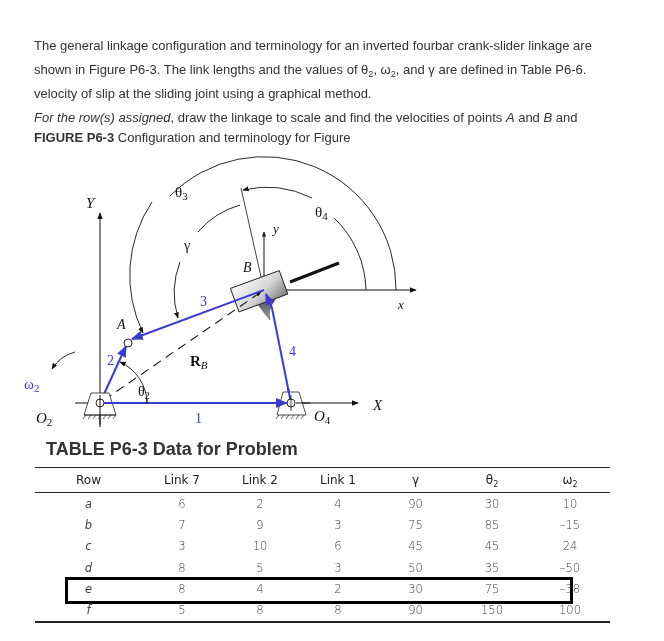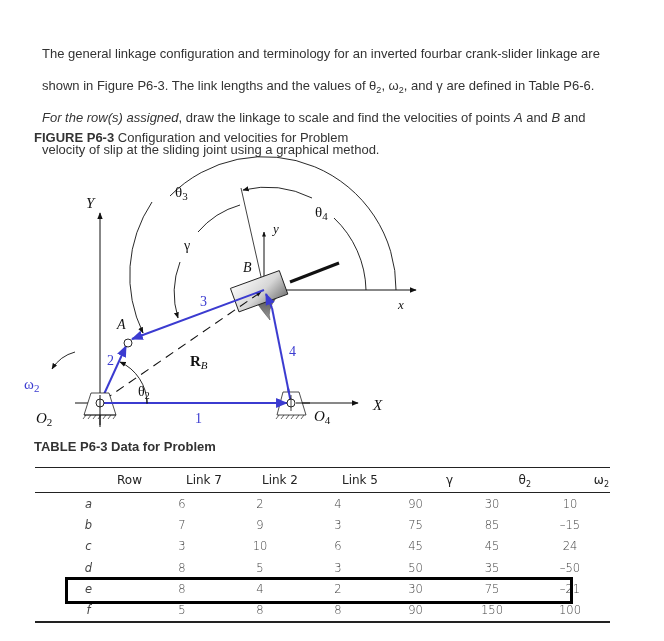--- a/index.html
+++ b/index.html
@@ -2,39 +2,39 @@
 <html><head>
   <meta charset="utf-8">
   <style>
     * { box-sizing: border-box; margin: 0; padding: 0; }
     html, body { width: 664px; height: 641px; background: #ffffff; overflow: hidden; }
     body { position: relative; font-family: "Liberation Sans", sans-serif; color: #333333; }
     .intro {
       position: absolute; left: 34px; top: 34px; width: 610px;
       font-size: 13px; line-height: 24px; color: #333333;
     }
-    .intro p { margin: 8px; }
+    .intro p { margin: 0; }
     .intro em { font-style: italic; }
     .intro sub { font-size: 9px; vertical-align: -3px; line-height: 0; }
     .fig-caption {
       position: absolute; left: 34px; top: 130px; font-size: 13px; color: #333333;
     }
     .fig-caption b { font-weight: bold; }
     .diagram { position: absolute; left: 0; top: 0; width: 664px; height: 641px; }
     .table-caption {
-      position: absolute; left: 34px; top: 439px; font-size: 13px; font-weight: bold; color: #333333;
+      position: absolute; left: 46px; top: 439px; font-size: 18px; font-weight: bold; color: #333333;
     }
     .data-table {
       position: absolute; left: 35px; top: 467px; width: 575px;
       border-top: 1px solid #222; border-bottom: 2px solid #222;
       border-collapse: collapse; font-family: "DejaVu Sans", sans-serif;
     }
     .data-table th {
       font-size: 12px; font-weight: normal; height: 25px; color: #222;
-      border-bottom: 1px solid #222; text-align: right;
+      border-bottom: 1px solid #222; text-align: center;
     }
     .data-table td {
       font-size: 11.5px; height: 21.5px; color: #444; text-align: center; font-weight: 300;
     }
     .data-table td.rowid { font-style: italic; }
     .data-table th.c0, .data-table td.c0 { width: 107px; }
     .data-table th.c1, .data-table td.c1 { width: 80px; }
     .data-table th.c2, .data-table td.c2 { width: 76px; }
     .data-table th.c3, .data-table td.c3 { width: 80px; }
     .data-table th.c4, .data-table td.c4 { width: 75px; }
@@ -46,25 +46,25 @@
       position: absolute; left: 65px; top: 577px; width: 508px; height: 27px;
       border: 3px solid #000;
     }
   </style>
 </head>
 <body>
 
 <div class="intro">
   <p><span>The general linkage configuration and terminology for an inverted fourbar crank-slider linkage are</span></p>
   <p><span>shown in Figure P6-3. The link lengths and the values of θ</span><sub>2</sub><span>, ω</span><sub>2</sub><span>, and γ are defined in Table P6-6.</span></p>
+  <p><span>velocity of slip at the sliding joint using a graphical method.</span></p>
   <p><em>For the row(s) assigned</em><span>, draw the linkage to scale and find the velocities of points </span><em>A</em><span> and </span><em>B</em><span> and</span></p>
-  <p><span>velocity of slip at the sliding joint using a graphical method.</span></p>
 </div>
 
-<div class="fig-caption"><b>FIGURE P6-3</b><span> Configuration and velocities for Problem</span></div>
+<div class="fig-caption"><b>FIGURE P6-3</b><span> Configuration and terminology for Figure</span></div>
 
 <svg class="diagram" width="664" height="641" viewBox="0 0 664 641" xmlns="http://www.w3.org/2000/svg">
   <defs>
     <linearGradient id="sliderGrad" x1="0" y1="0" x2="1" y2="1">
       <stop offset="0" stop-color="#fafafa"></stop>
       <stop offset="0.55" stop-color="#d6d6d6"></stop>
       <stop offset="1" stop-color="#7a7a7a"></stop>
     </linearGradient>
     <linearGradient id="pinGrad" x1="0" y1="0" x2="0" y2="1">
       <stop offset="0" stop-color="#555"></stop>
@@ -178,21 +178,21 @@
 </svg>
 
 <div class="table-caption">TABLE P6-3 Data for Problem</div>
 
 <table class="data-table">
   <thead>
     <tr>
       <th class="c0">Row</th>
       <th class="c1">Link 7</th>
       <th class="c2">Link 2</th>
-      <th class="c3">Link 5</th>
+      <th class="c3">Link 1</th>
       <th class="c4">γ</th>
       <th class="c5"><span>θ</span><span class="sub">2</span></th>
       <th class="c6"><span>ω</span><span class="sub">2</span></th>
       <th class="tail"></th>
     </tr>
   </thead>
   <tbody>
     <tr>
       <td class="c0 rowid">a</td>
       <td class="c1">6</td>
@@ -233,21 +233,21 @@
       <td class="c6">–50</td>
       <td class="tail"></td>
     </tr>
     <tr>
       <td class="c0 rowid">e</td>
       <td class="c1">8</td>
       <td class="c2">4</td>
       <td class="c3">2</td>
       <td class="c4">30</td>
       <td class="c5">75</td>
-      <td class="c6">–21</td>
+      <td class="c6">–38</td>
       <td class="tail"></td>
     </tr>
     <tr>
       <td class="c0 rowid">f</td>
       <td class="c1">5</td>
       <td class="c2">8</td>
       <td class="c3">8</td>
       <td class="c4">90</td>
       <td class="c5">150</td>
       <td class="c6">100</td>

